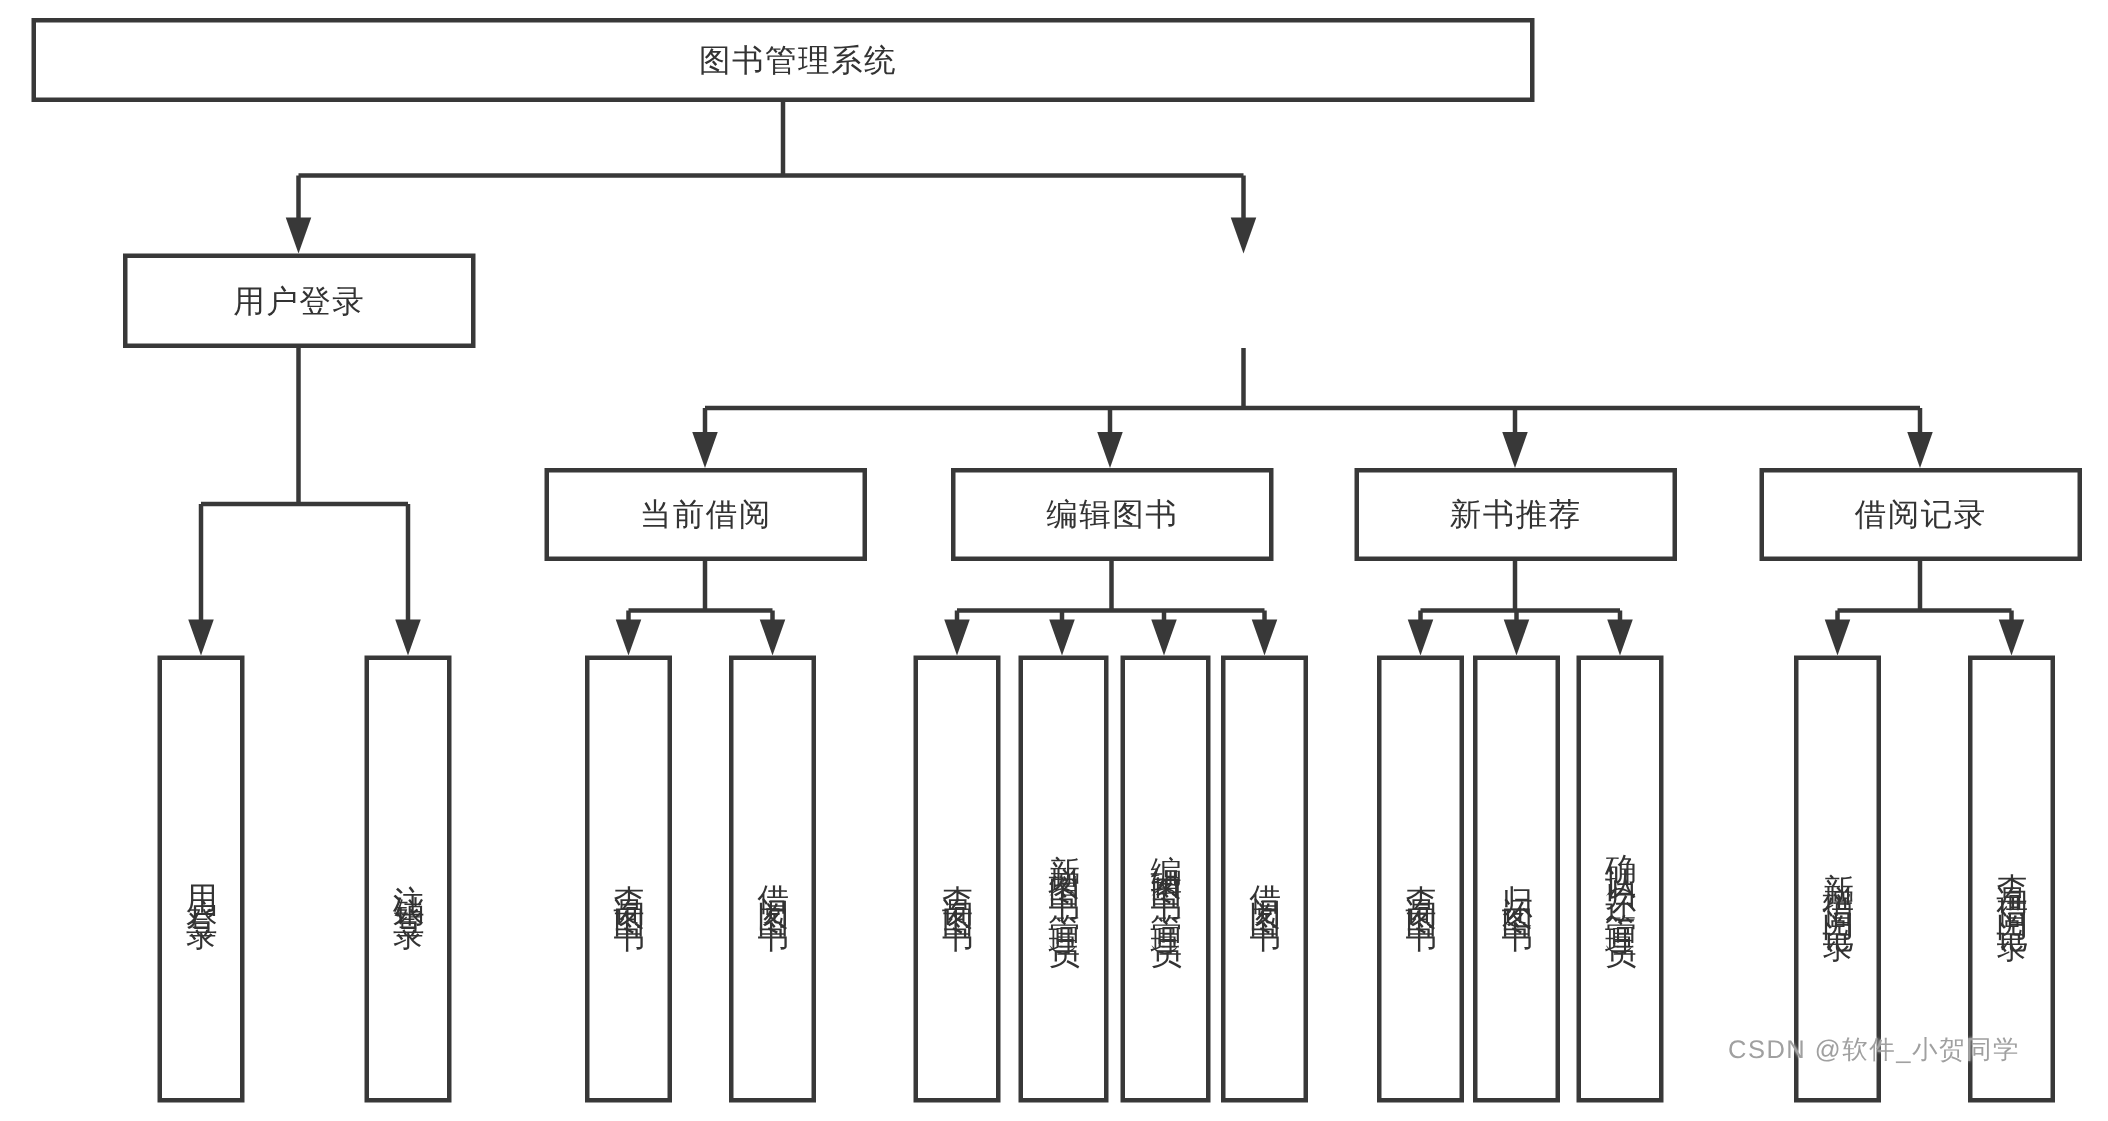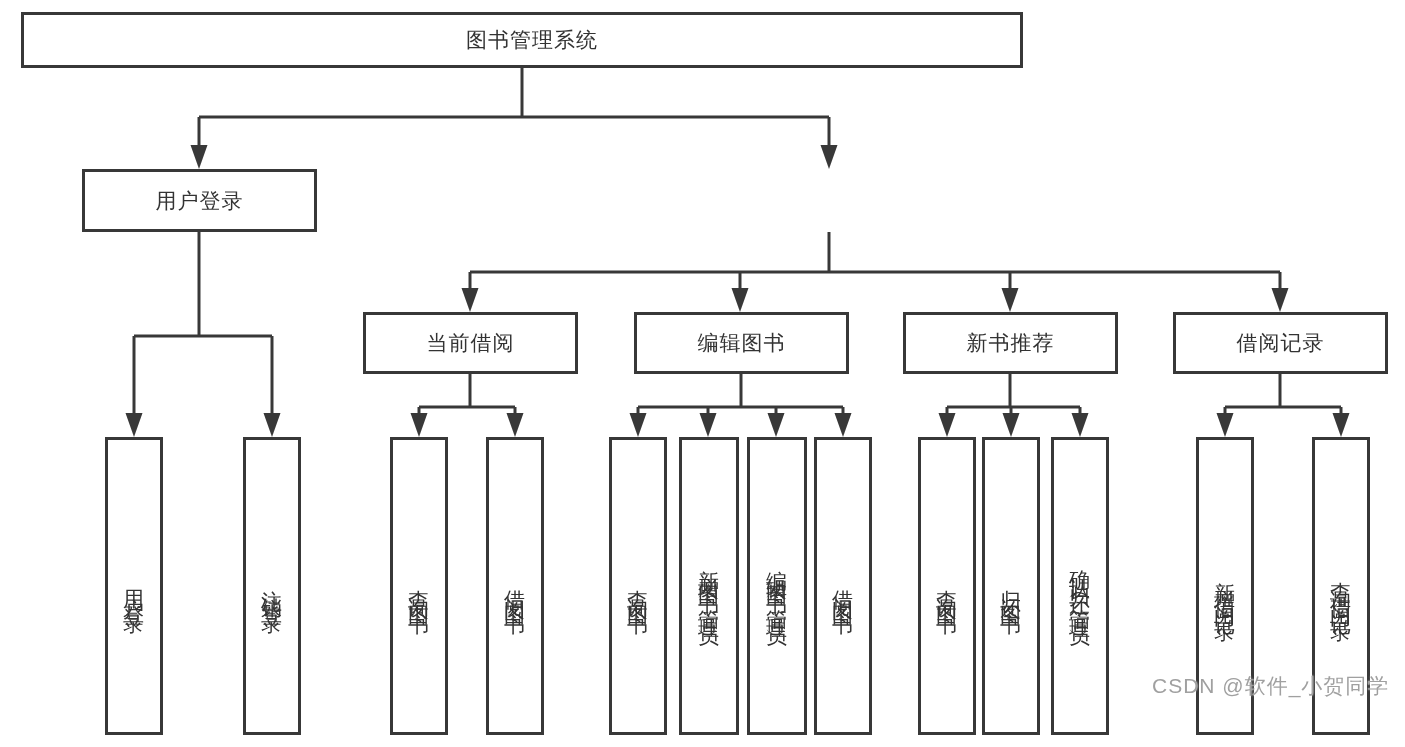--- a/index.html
+++ b/index.html
@@ -64,22 +64,22 @@
   .n-bb4 { left: 814px; }
   .n-cb1 { left: 918px; }
   .n-cb2 { left: 982px; }
   .n-cb3 { left: 1051px; }
   .n-br1 { left: 1196px; }
   .n-br2 { left: 1312px; }
 
   .watermark {
     position: absolute;
     left: 1152px;
-    top: 672px;
-    font-size: 21px;
+    top: 688px;
+    font-size: 17px;
     color: #a0a0a0;
     letter-spacing: 1px;
     text-shadow: 0 0 2px #ffffff;
     white-space: nowrap;
     z-index: 5;
   }
 </style>
 </head>
 <body>
 

